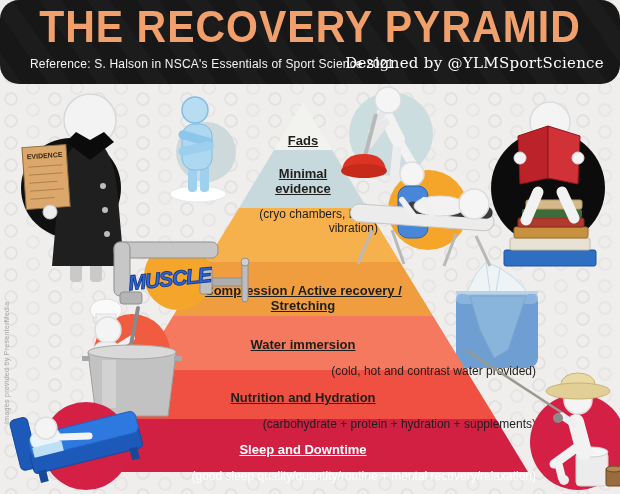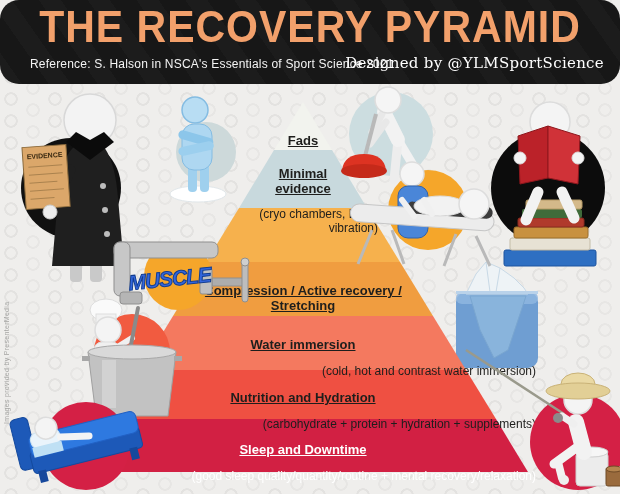--- a/index.html
+++ b/index.html
@@ -148,21 +148,21 @@
     </div>
     <div class="tier-label lbl-2">
       <div class="tier-title">Minimal evidence</div>
       <div class="tier-sub">(cryo chambers, EMS, vibration)</div>
     </div>
     <div class="tier-label lbl-4">
       <div class="tier-title">Compression / Active recovery / Stretching</div>
     </div>
     <div class="tier-label lbl-5">
       <div class="tier-title">Water immersion</div>
-      <div class="tier-sub">(cold, hot and contrast water immersion)</div>
+      <div class="tier-sub">(cold, hot and contrast water provided)</div>
     </div>
     <div class="tier-label lbl-6">
       <div class="tier-title">Nutrition and Hydration</div>
       <div class="tier-sub">(carbohydrate + protein + hydration + supplements)</div>
     </div>
     <div class="tier-label lbl-7">
       <div class="tier-title">Sleep and Downtime</div>
       <div class="tier-sub">(good sleep quality/quantity/routine + mental recovery/relaxation)</div>
     </div>
   </div>

